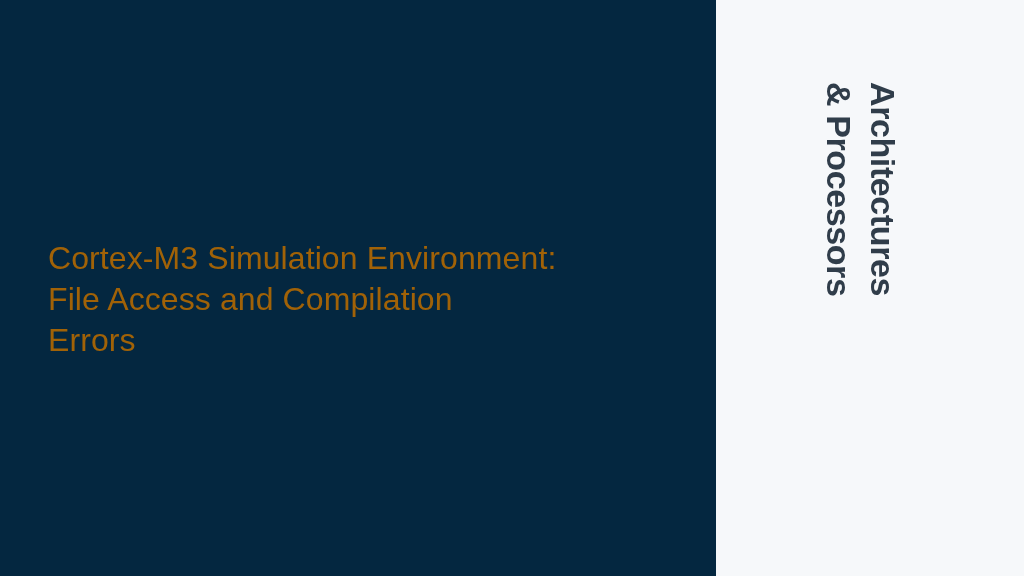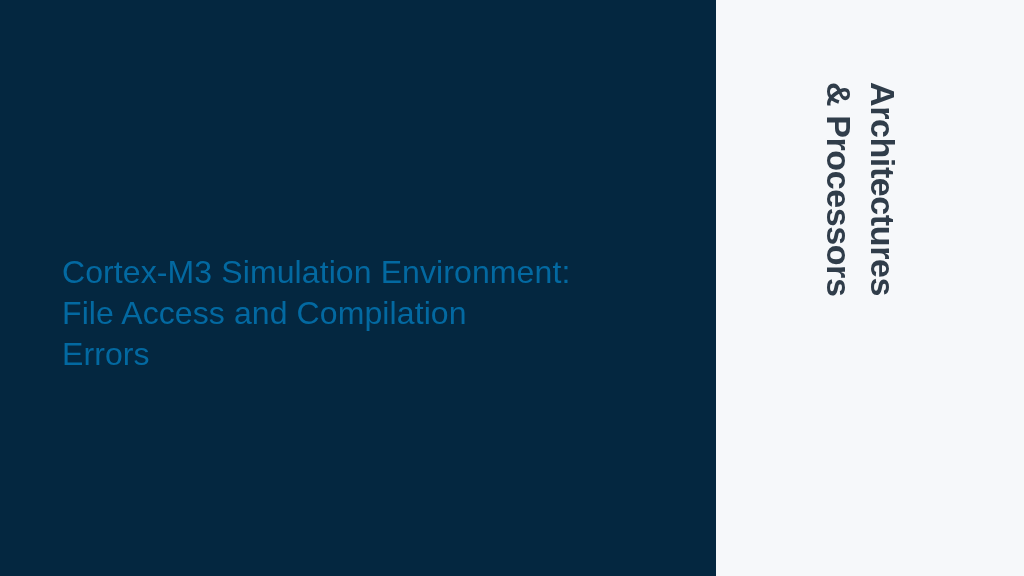--- a/index.html
+++ b/index.html
@@ -35,26 +35,26 @@
     background: #f6f8fa;
   }
   
   .title-block {
     position: absolute;
     left: 46px;
     top: 236px;
     width: 650px;
   }
   .slide-title {
-    margin: 16px;
+    margin: 2px;
     font-size: 32px;
     font-weight: 400;
     line-height: 41px;
     letter-spacing: 0.1px;
-    color: #0369a1;
+    color: #a16207;
     white-space: pre-line;
   }
   
   .side-label {
     position: absolute;
     left: 716px;
     top: 0;
     width: 308px;
     height: 576px;
   }

